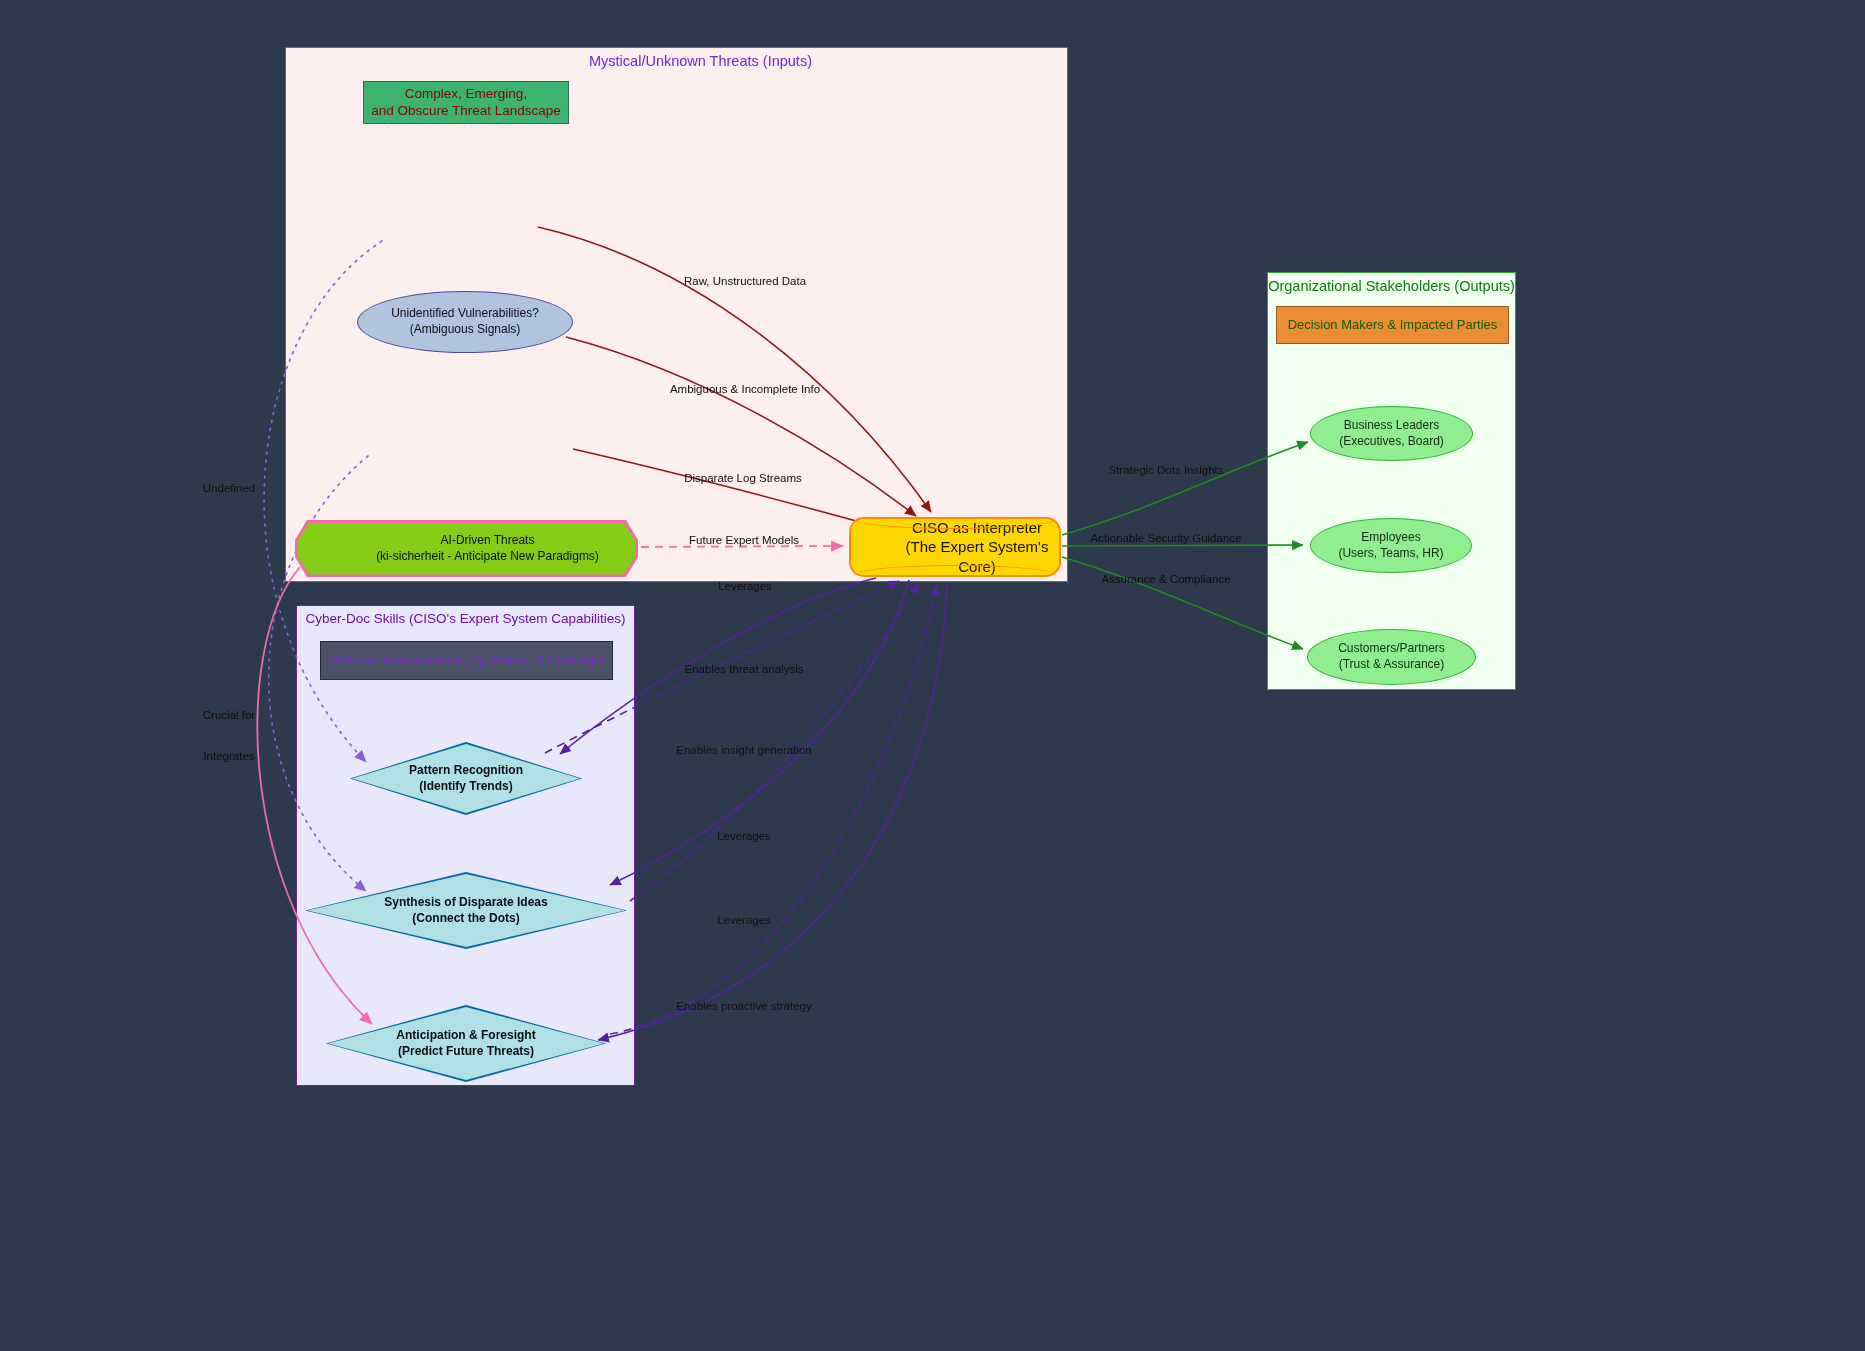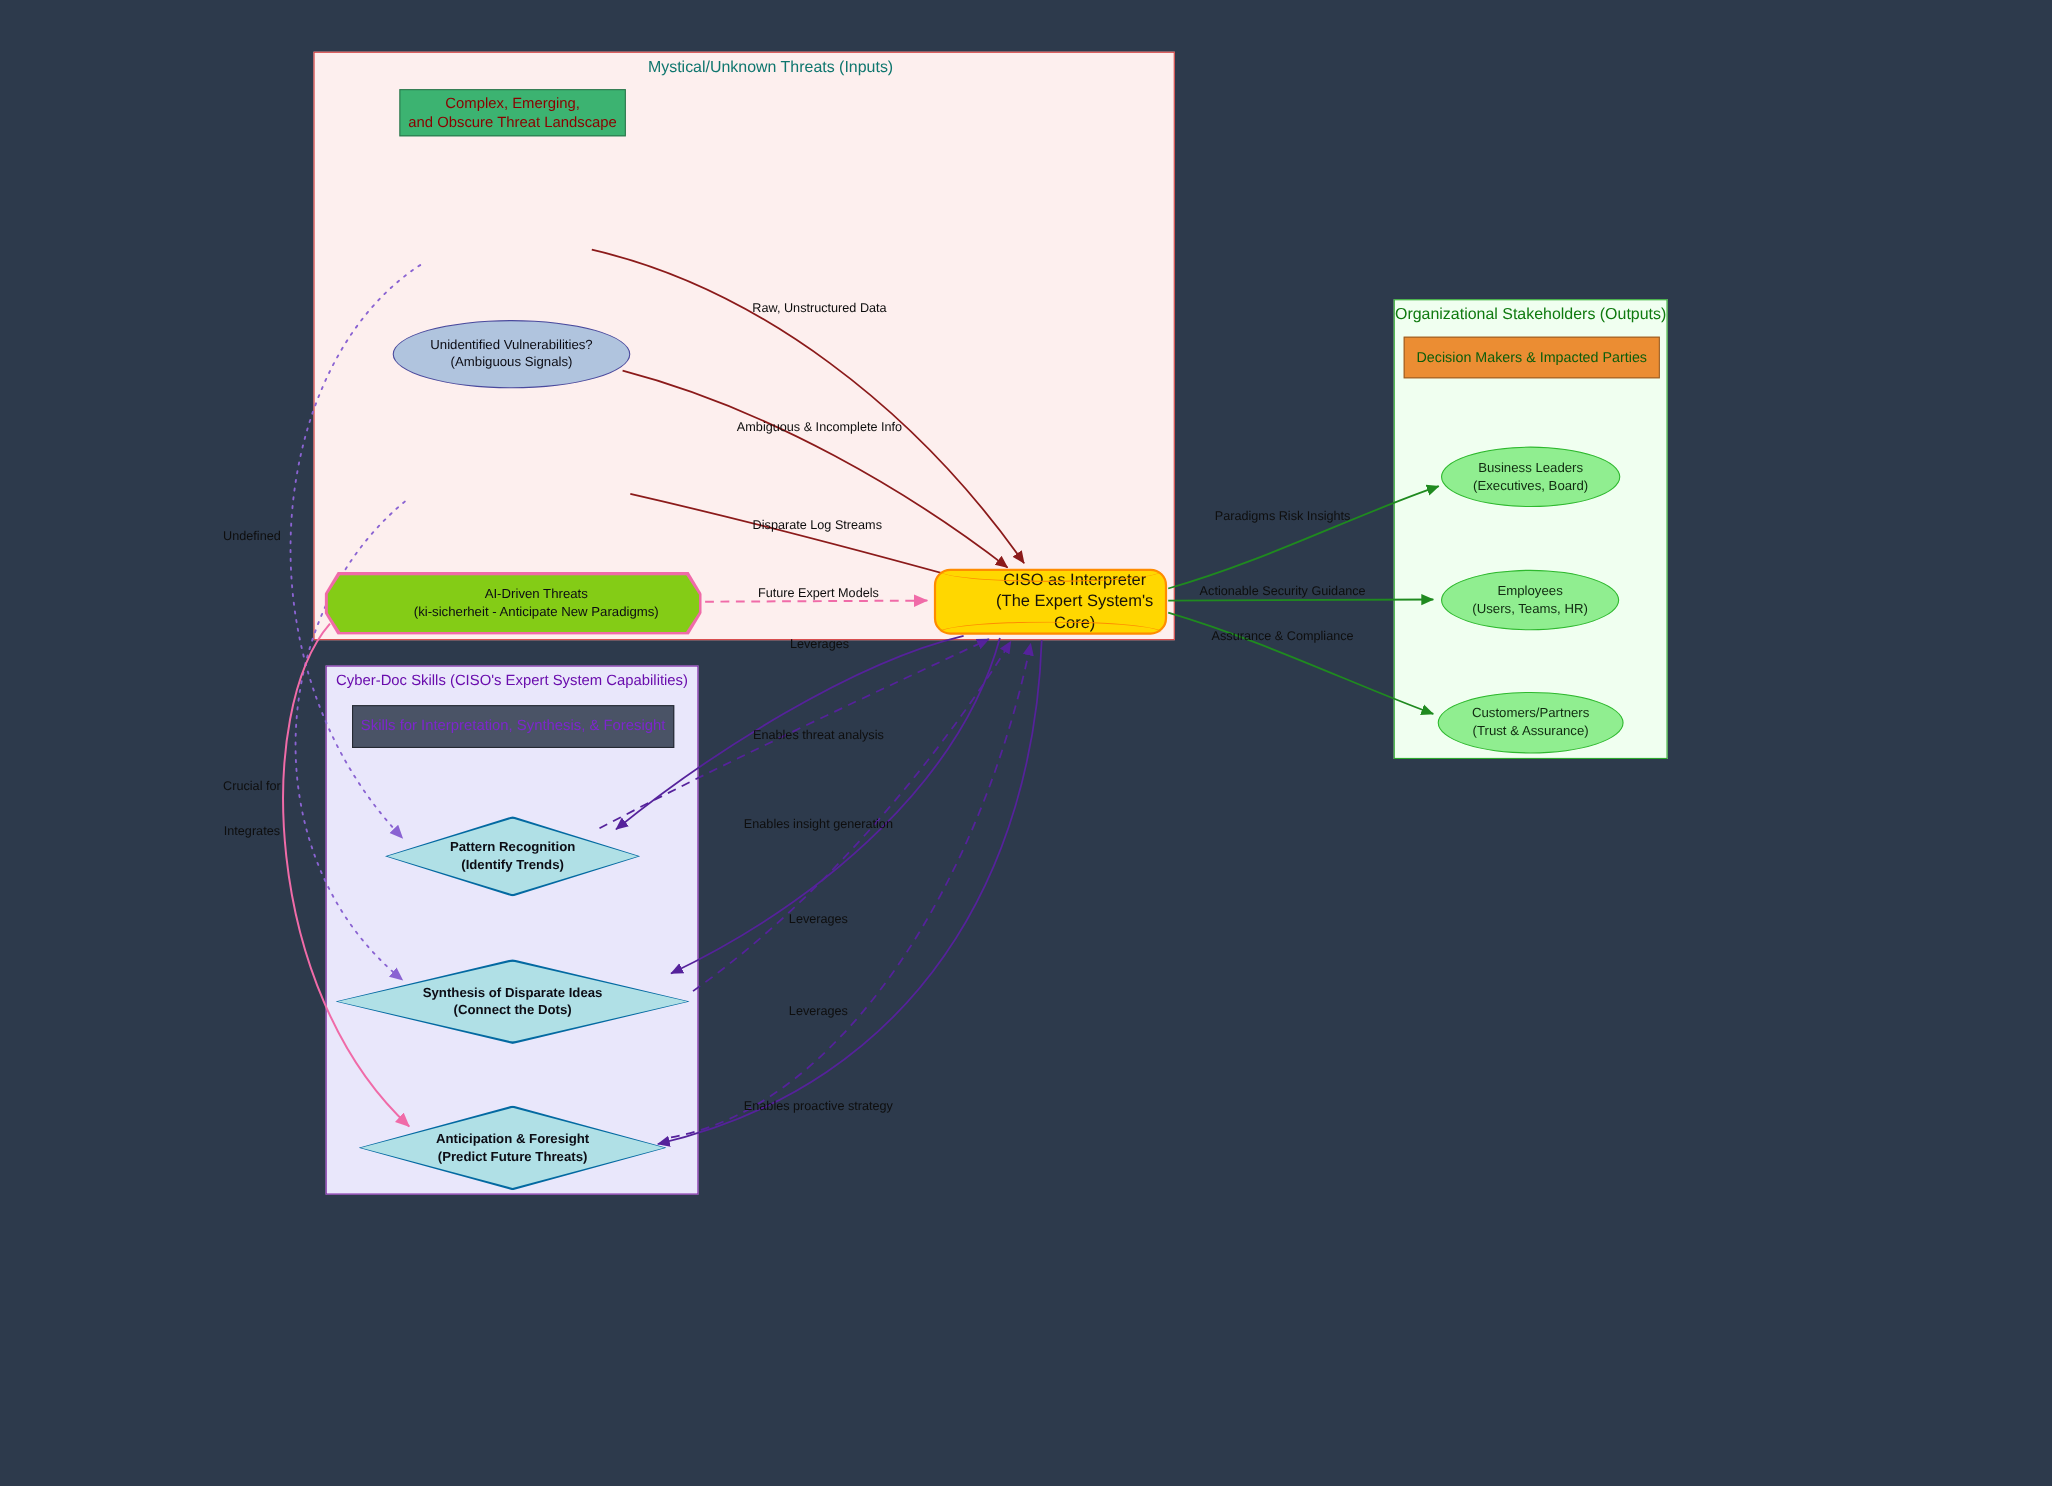--- a/index.html
+++ b/index.html
@@ -10,21 +10,21 @@
   
   .cluster { position: absolute; z-index: 0; }
   .cluster-inputs { left: 285px; top: 47px; width: 783px; height: 535px;
     background: #fdefee; border: 1.5px solid #d43c3c; }
   .cluster-outputs { left: 1267px; top: 272px; width: 249px; height: 418px;
     background: #f0fff0; border: 1.5px solid #2ea82e; }
   .cluster-skills { left: 296px; top: 605px; width: 339px; height: 481px;
     background: #e9e7fb; border: 1.5px solid #7a1fa2; }
   .cluster-title { position: absolute; top: 5px; left: 0; right: 0; text-align: center;
     font-size: 14.5px; font-weight: normal; white-space: nowrap; }
-  .inputs-title { color: #0f766e; padding-left: 48px; }
+  .inputs-title { color: #6d28d9; padding-left: 48px; }
   .outputs-title { color: #0f7a0f; }
   .skills-title { color: #6a0dad; font-size: 13.5px; }
 
   
   .banner { position: absolute; display: flex; align-items: center; justify-content: center;
     text-align: center; white-space: pre-line; line-height: 1.25; border: 1px solid rgba(0,0,0,0.35); }
   .banner-green { left: 77px; top: 33px; width: 206px; height: 43px;
     background: #3cb371; color: #8b0000; font-size: 13.5px; }
   .banner-orange { left: 8px; top: 33px; width: 233px; height: 38px;
     background: #eb8d33; color: #0b5d0b; font-size: 13px; }
@@ -182,17 +182,17 @@
   <div class="edge-label" style="left:744px; top:540px;">Future Expert Models</div>
   <div class="edge-label" style="left:745px; top:586px;">Leverages</div>
   <div class="edge-label" style="left:744px; top:669px;">Enables threat analysis</div>
   <div class="edge-label" style="left:744px; top:750px;">Enables insight generation</div>
   <div class="edge-label" style="left:744px; top:836px;">Leverages</div>
   <div class="edge-label" style="left:744px; top:920px;">Leverages</div>
   <div class="edge-label" style="left:744px; top:1006px;">Enables proactive strategy</div>
   <div class="edge-label" style="left:229px; top:488px;">Undefined</div>
   <div class="edge-label" style="left:229px; top:715px;">Crucial for</div>
   <div class="edge-label" style="left:229px; top:756px;">Integrates</div>
-  <div class="edge-label" style="left:1166px; top:470px;">Paradigms Risk Insights</div>
+  <div class="edge-label" style="left:1166px; top:470px;">Strategic Dots Insights</div>
   <div class="edge-label" style="left:1166px; top:538px;">Actionable Security Guidance</div>
   <div class="edge-label" style="left:1166px; top:579px;">Assurance &amp; Compliance</div>
 
 </div>
 
 </body></html>

